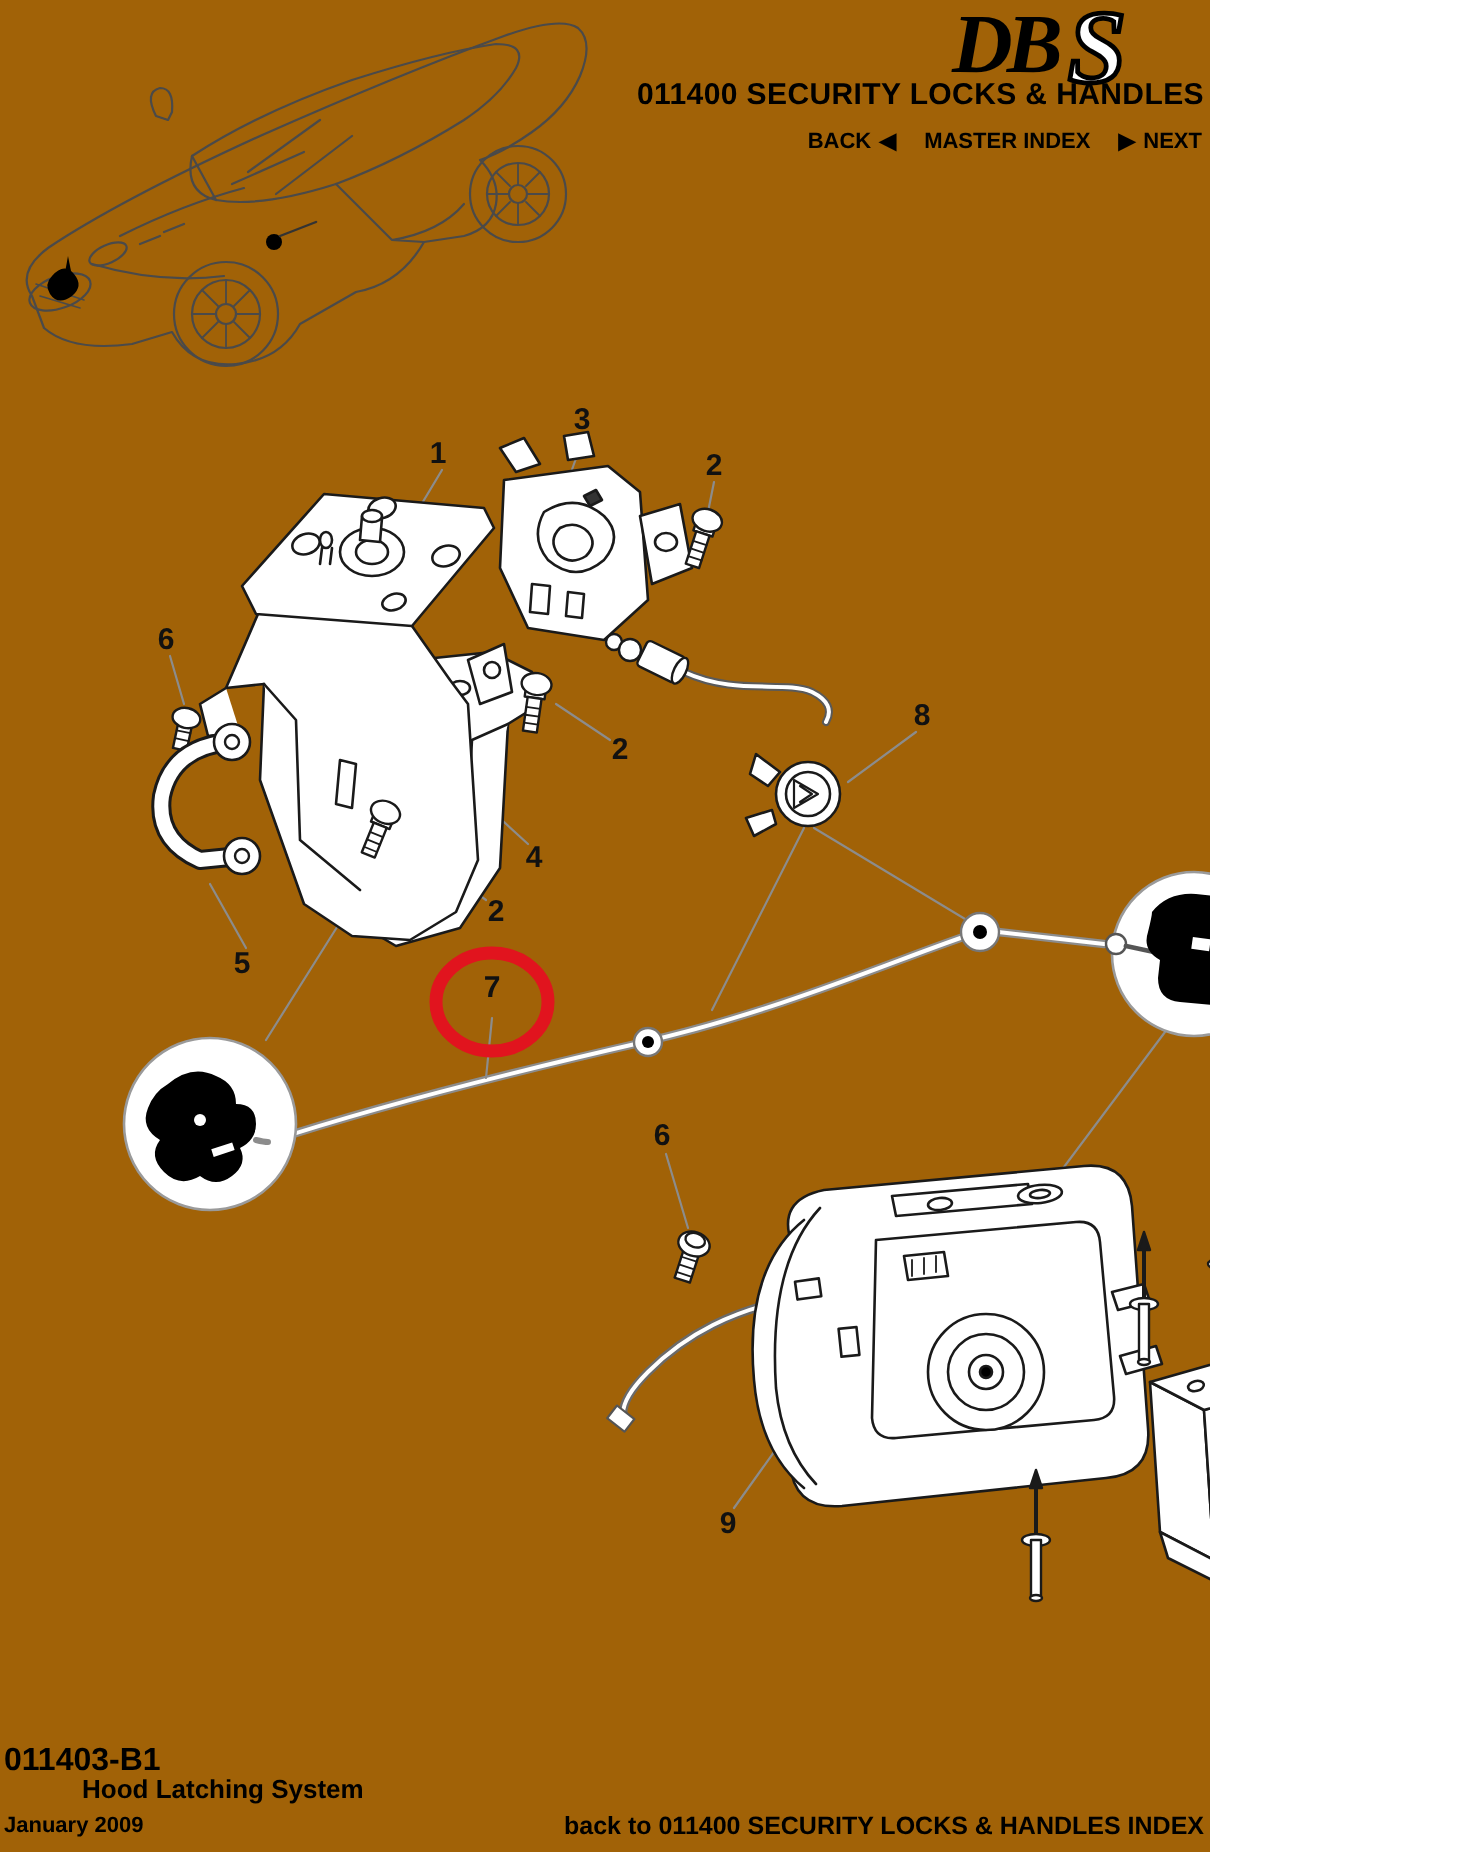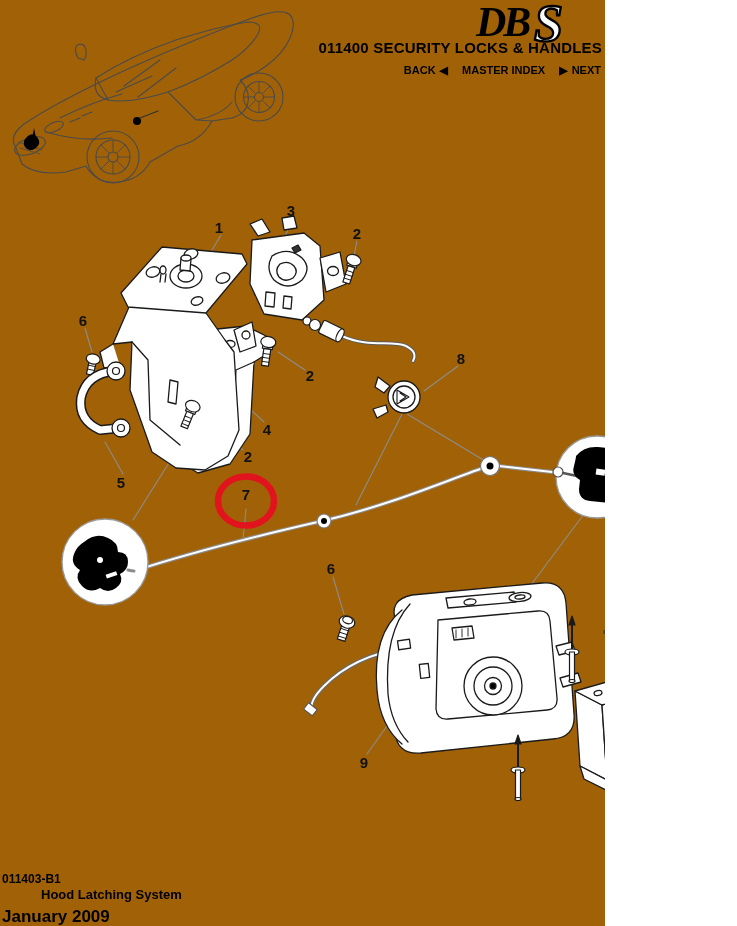--- a/index.html
+++ b/index.html
@@ -10,23 +10,23 @@
   .logo{position:absolute;top:0;right:2px;width:165px;height:46px;}
   .title{position:absolute;top:39px;right:3px;font-size:15px;font-weight:bold;letter-spacing:.2px;white-space:nowrap;}
   .nav{position:absolute;top:64px;right:4px;font-size:11px;font-weight:bold;white-space:nowrap;text-align:center;}
   .nav span{cursor:pointer;}
   .nav .gap{display:inline-block;width:14px;}
   .nav .sgap{display:inline-block;width:4px;}
   
   .callout{position:absolute;transform:translate(-50%,-50%);font-size:15px;font-weight:bold;
            line-height:1;color:#111;}
   
-  .f-doc{position:absolute;left:2px;top:872px;font-size:12px;font-weight:bold;}
+  .f-doc{position:absolute;left:2px;top:872px;font-size:16px;font-weight:bold;}
   .f-title{position:absolute;left:2px;top:887px;font-size:13px;font-weight:bold;margin-left:39px;}
-  .f-date{position:absolute;left:2px;top:907px;font-size:17px;font-weight:bold;}
+  .f-date{position:absolute;left:2px;top:907px;font-size:11px;font-weight:bold;}
   .f-link{position:absolute;right:3px;top:906px;font-size:12.5px;font-weight:bold;cursor:pointer;white-space:nowrap;}
 </style>
 </head>
 <body>
 
 <div class="page">
 
   <svg class="diagram-svg" viewBox="0 0 737 926" fill="none" stroke-linecap="round" stroke-linejoin="round">
 
     <g stroke="#4a4a4a" stroke-width="1.1">
@@ -294,14 +294,15 @@
   <div class="callout" style="left: 121px; top: 482px;">5</div>
   <div class="callout" style="left: 246px; top: 494px;">7</div>
   <div class="callout" style="left: 331px; top: 568px;">6</div>
   <div class="callout" style="left: 628px; top: 572px;">11</div>
   <div class="callout" style="left: 678px; top: 638px; margin-left: 22px;">10</div>
   <div class="callout" style="left: 364px; top: 762px;">9</div>
 
   <div class="f-doc">011403-B1</div>
   <div class="f-title">Hood Latching System</div>
   <div class="f-date">January 2009</div>
+  <div class="f-link">back to 011400 SECURITY LOCKS &amp; HANDLES INDEX</div>
 
 </div>
 
 </body></html>

